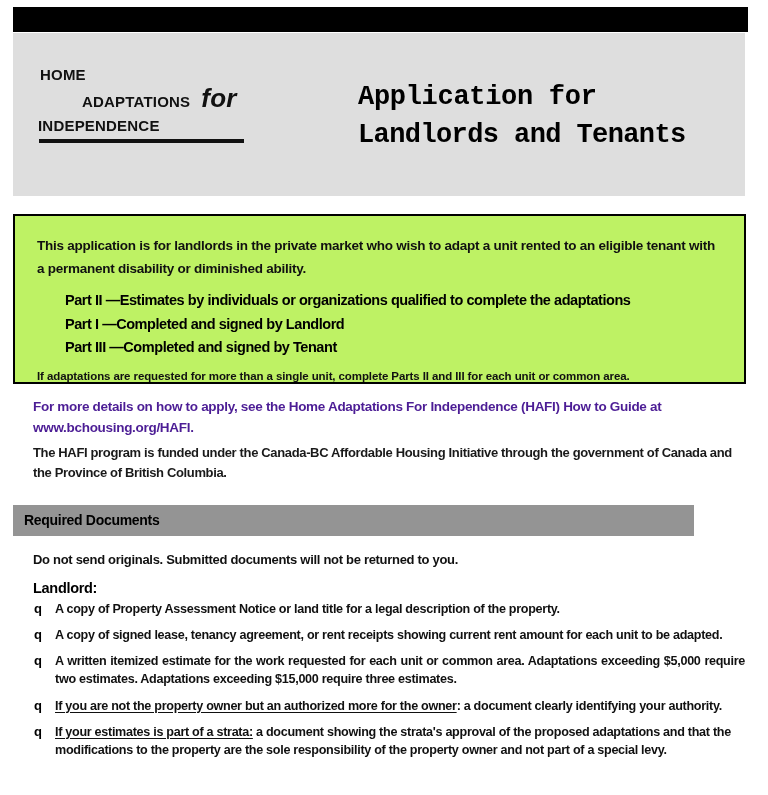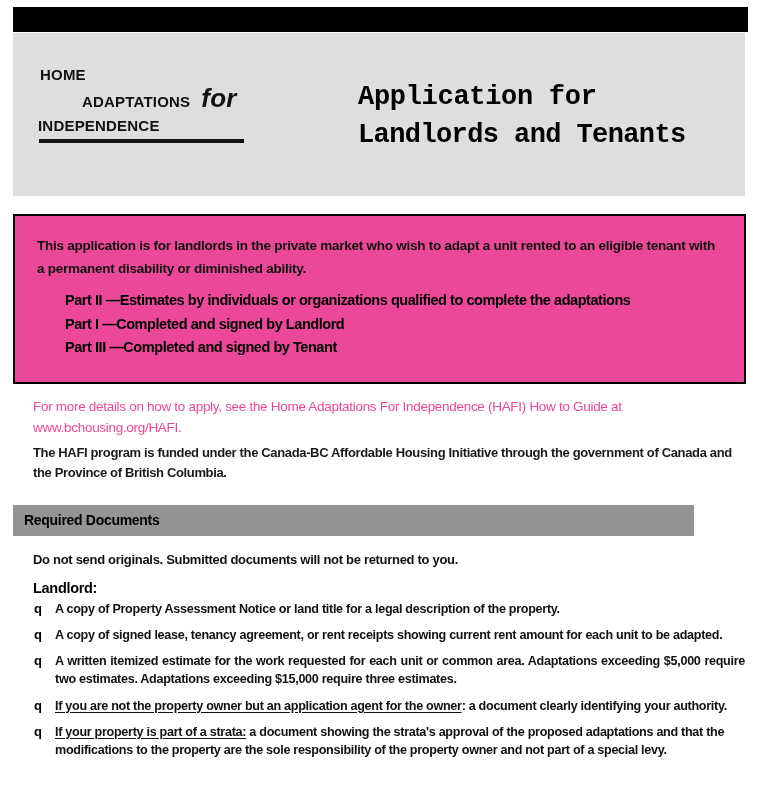--- a/index.html
+++ b/index.html
@@ -105,21 +105,21 @@
 
   
   .intro-box {
     position: absolute;
     left: 13px;
     top: 214px;
     width: 733px;
     height: 170px;
     border: 2px solid #000000;
     box-sizing: border-box;
-    background: #ec4899;
+    background: #bef264;
   }
   .intro-inner {
     padding: 18px 22px 0 22px;
   }
   .intro-lead {
     font-size: 13.5px;
     font-weight: bold;
     line-height: 1.72;
     letter-spacing: -0.25px;
     color: #111111;
@@ -144,24 +144,24 @@
     color: #111111;
   }
 
   
   .para-bold {
     position: absolute;
     left: 33px;
     top: 397px;
     width: 690px;
     font-size: 13.5px;
-    font-weight: normal;
+    font-weight: bold;
     line-height: 1.52;
     letter-spacing: -0.3px;
-    color: #ec4899;
+    color: #4c1d95;
   }
   .para-plain {
     position: absolute;
     left: 33px;
     top: 443px;
     width: 710px;
     font-size: 13px;
     font-weight: bold;
     line-height: 1.56;
     letter-spacing: -0.35px;
@@ -255,20 +255,21 @@
   </div>
 
   <div class="intro-box">
     <div class="intro-inner">
       <div class="intro-lead">This application is for landlords in the private market who wish to adapt a unit rented to an eligible tenant with a permanent disability or diminished ability.</div>
       <div class="parts">
         <div class="part-line">Part II —Estimates by individuals or organizations qualified to complete the adaptations</div>
         <div class="part-line">Part I  —Completed and signed by Landlord</div>
         <div class="part-line">Part III —Completed and signed by Tenant</div>
       </div>
+      <div class="intro-foot">If adaptations are requested for more than a single unit, complete  Parts II and III for each unit or common  area.</div>
     </div>
   </div>
 
   <div class="para-bold">For more details on how to apply, see the Home Adaptations For Independence (HAFI) How to Guide at www.bchousing.org/HAFI.</div>
 
   <div class="para-plain">The HAFI program is funded under the Canada-BC Affordable Housing Initiative through the government of Canada and the Province of British Columbia.</div>
 
   <div class="section-bar">
     <div class="section-bar-label">Required Documents</div>
   </div>
@@ -289,23 +290,23 @@
       <span>A copy of signed lease, tenancy agreement, or rent receipts showing current rent amount for each unit to be adapted.</span>
     </div>
 
     <div class="check-item item-justify">
       <span class="box-glyph">q</span>
       <span>A written itemized estimate for the work requested for each unit or common area. Adaptations exceeding $5,000 require two estimates. Adaptations exceeding $15,000 require three estimates.</span>
     </div>
 
     <div class="check-item">
       <span class="box-glyph">q</span>
-      <span class="u">If you are not the property owner but an application agent for the owner</span><span>: a document clearly identifying your authority.</span>
+      <span class="u">If you are not the property owner but an authorized more for the owner</span><span>: a document clearly identifying your authority.</span>
     </div>
 
     <div class="check-item">
       <span class="box-glyph">q</span>
-      <span class="u">If your property is part of a strata:</span><span> a document showing the strata's approval of the proposed adaptations and that the modifications to the property are the sole responsibility of the property owner and not part of a special levy.</span>
+      <span class="u">If your estimates is part of a strata:</span><span> a document showing the strata's approval of the proposed adaptations and that the modifications to the property are the sole responsibility of the property owner and not part of a special levy.</span>
     </div>
 
   </div>
 
 </div>
 
 </body></html>

